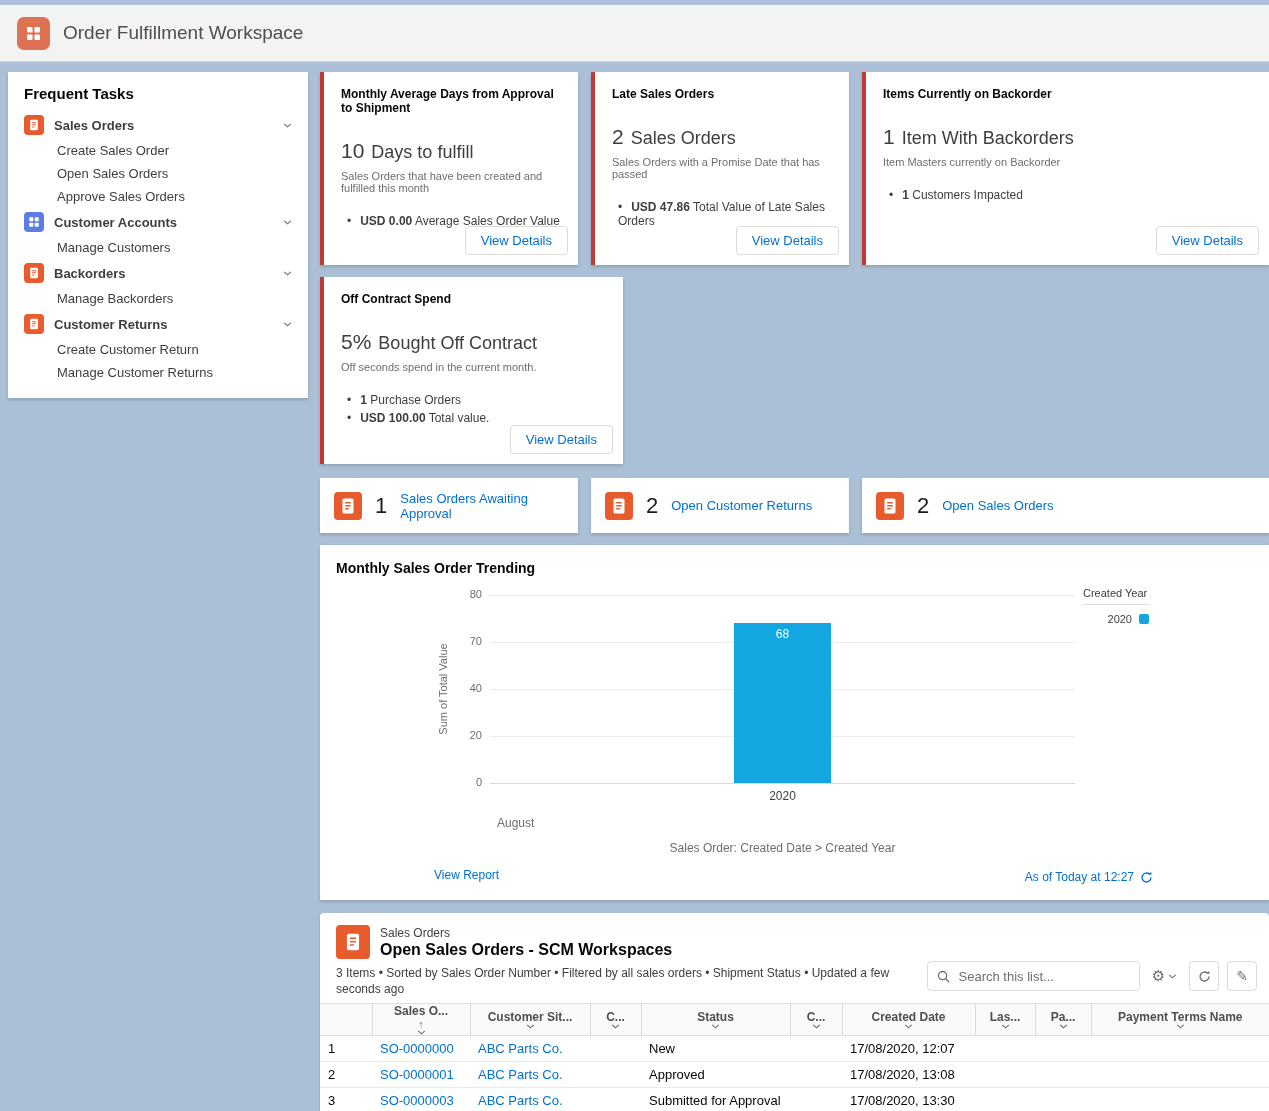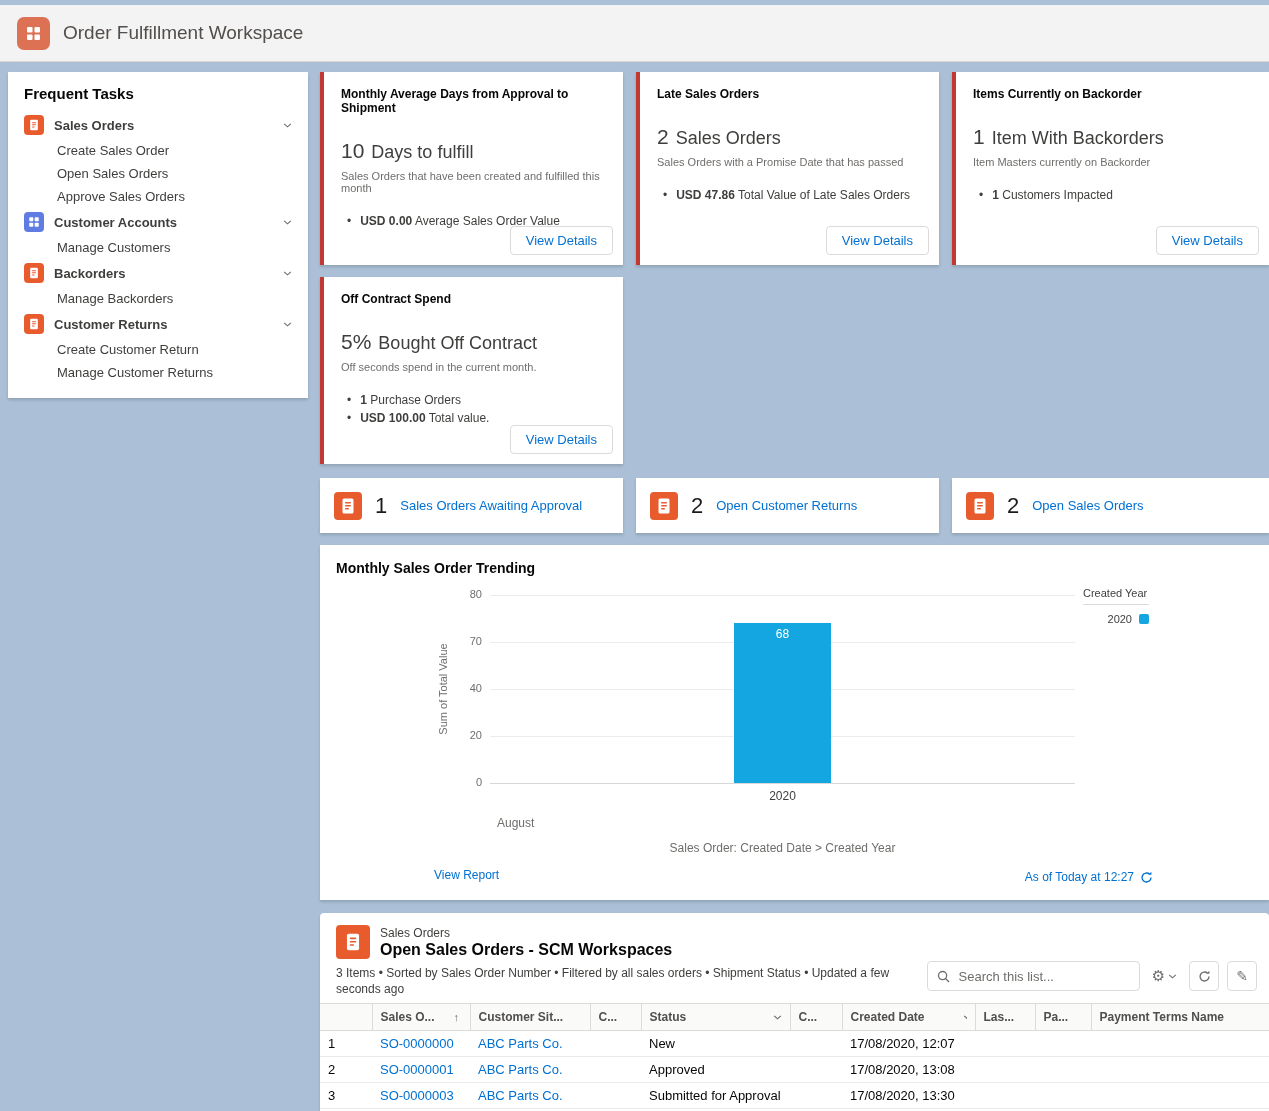--- a/index.html
+++ b/index.html
@@ -20,21 +20,21 @@
   .side-section{display:flex;align-items:center;gap:10px;padding:4px 16px;cursor:pointer;}
   .side-icon{width:20px;height:20px;border-radius:4px;display:flex;align-items:center;justify-content:center;flex:none;}
   .side-label{flex:1;font-size:13px;font-weight:bold;color:#3e3e3c;}
   .side-chevron{color:#706e6b;display:flex;}
   .side-sub{padding:4px 16px 4px 49px;font-size:13px;color:#3e3e3c;cursor:pointer;}
 
   
   .kpi-row{position:absolute;left:320px;top:72px;width:949px;display:flex;gap:13px;}
   .kpi-card{position:relative;height:193px;box-sizing:border-box;border-left:4px solid var(--red);
             padding:15px 14px 12px 17px;}
-  .w303{width:303px;flex:none;}
+  .w303{width:258px;flex:none;}
   .flex1{flex:1;}
   .off-contract{position:absolute;left:320px;top:277px;width:303px;height:187px;}
   .kpi-title{font-size:12px;font-weight:bold;color:#080707;}
   .kpi-value-row{margin-top:24px;color:#3e3e3c;}
   .kpi-value{font-size:21px;}
   .kpi-vlabel{font-size:18px;margin-left:7px;}
   .kpi-sub{margin-top:7px;font-size:11px;color:#706e6b;}
   .kpi-bullets{margin:20px 0 0;padding:0 0 0 6px;list-style:none;}
   .kpi-bullets li{font-size:12px;color:#3e3e3c;margin-bottom:4px;}
   .kpi-bullets li::before{content:"•";margin-right:9px;}
@@ -87,21 +87,21 @@
   .gear-btn{border:none;background:transparent;display:flex;align-items:center;gap:3px;color:#706e6b;
             font-size:15px;cursor:pointer;padding:0 4px;font-family:inherit;}
   .icon-btn{height:30px;width:30px;border:1px solid #dddbda;background:#fff;border-radius:4px;display:flex;
             align-items:center;justify-content:center;color:#706e6b;cursor:pointer;font-size:14px;padding:0;font-family:inherit;}
 
   .lv-table{width:100%;border-collapse:collapse;table-layout:fixed;}
   .lv-table th{background:#fafaf9;border-top:1px solid #dddbda;border-bottom:1px solid #dddbda;
                border-left:1px solid #dddbda;height:27px;padding:0 8px;font-size:12px;font-weight:bold;
                color:#514f4d;text-align:left;box-sizing:border-box;}
   .lv-table th:first-child{border-left:none;}
-  .th-inner{display:flex;align-items:center;gap:19px;overflow:hidden;white-space:nowrap;}
+  .th-inner{display:flex;align-items:center;gap:0;overflow:hidden;white-space:nowrap;flex-direction:column;}
   .th-spacer{flex:1;}
   .col-chevron{color:#706e6b;display:flex;flex:none;}
   .sort-arrow{color:#706e6b;font-size:11px;}
   .lv-table td{height:26px;padding:0 8px;font-size:13px;color:#080707;border-bottom:1px solid #eceae8;
                white-space:nowrap;overflow:hidden;box-sizing:border-box;}
   .td-num{color:#3e3e3c;font-size:12px;padding-left:22px;}
   .cell-link{color:var(--link);text-decoration:none;cursor:pointer;}
 </style>
 </head>
 <body>

